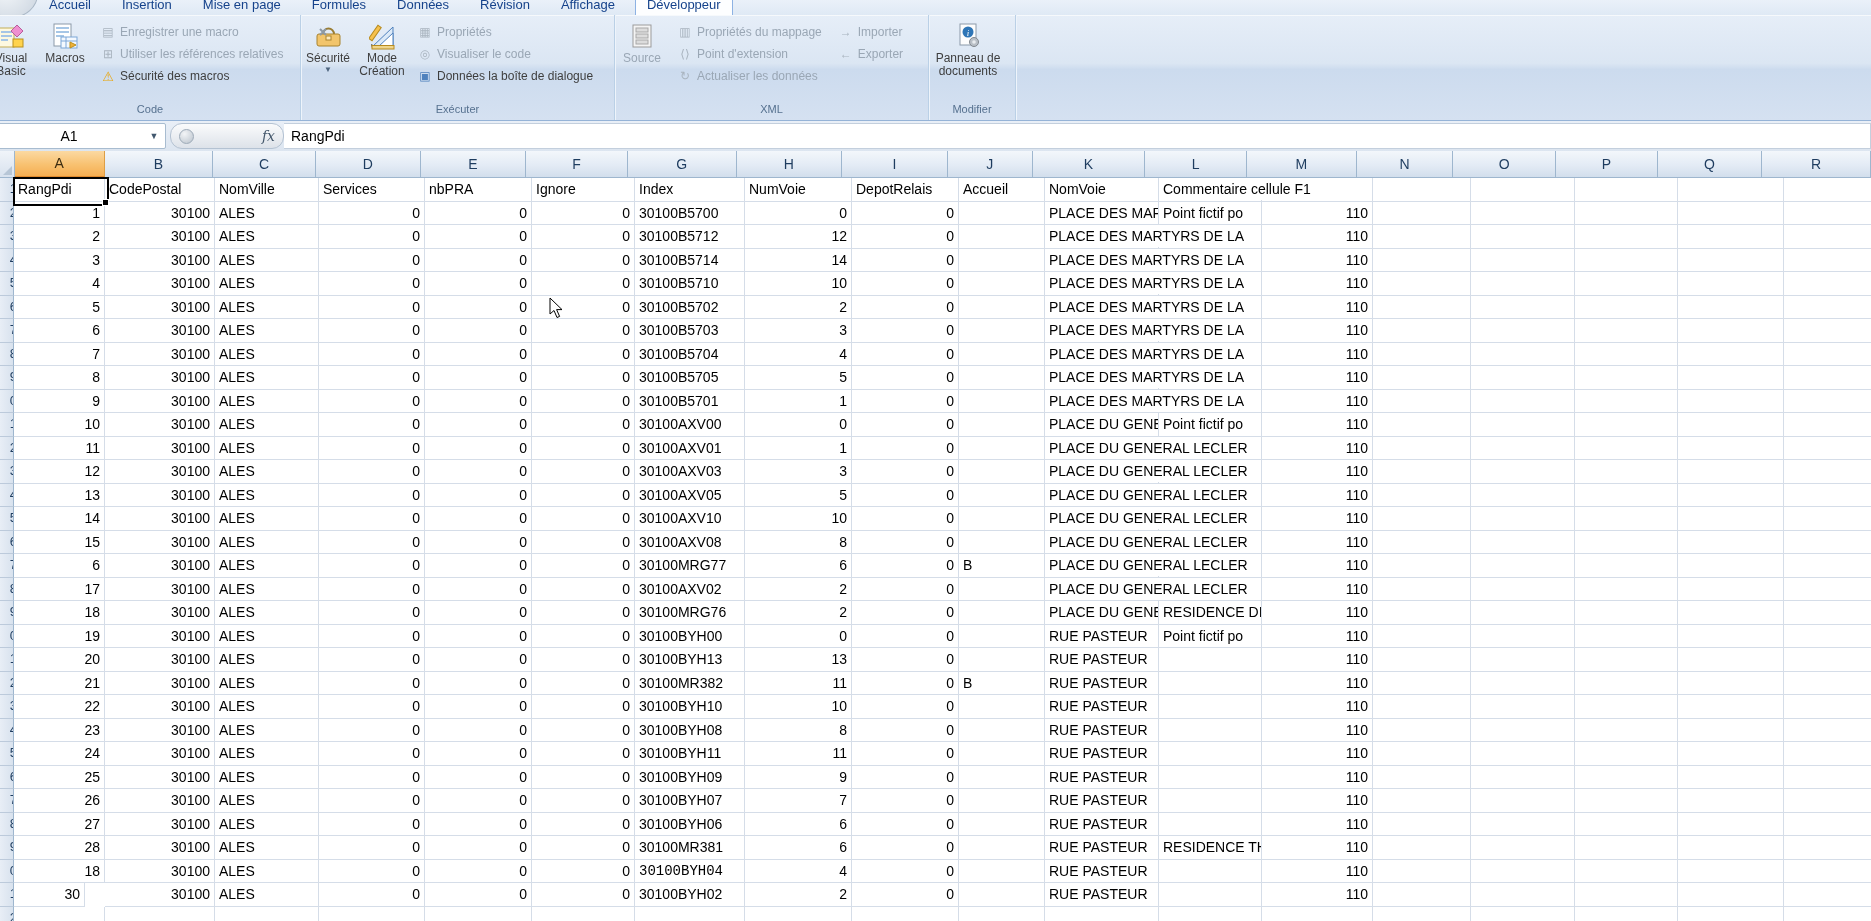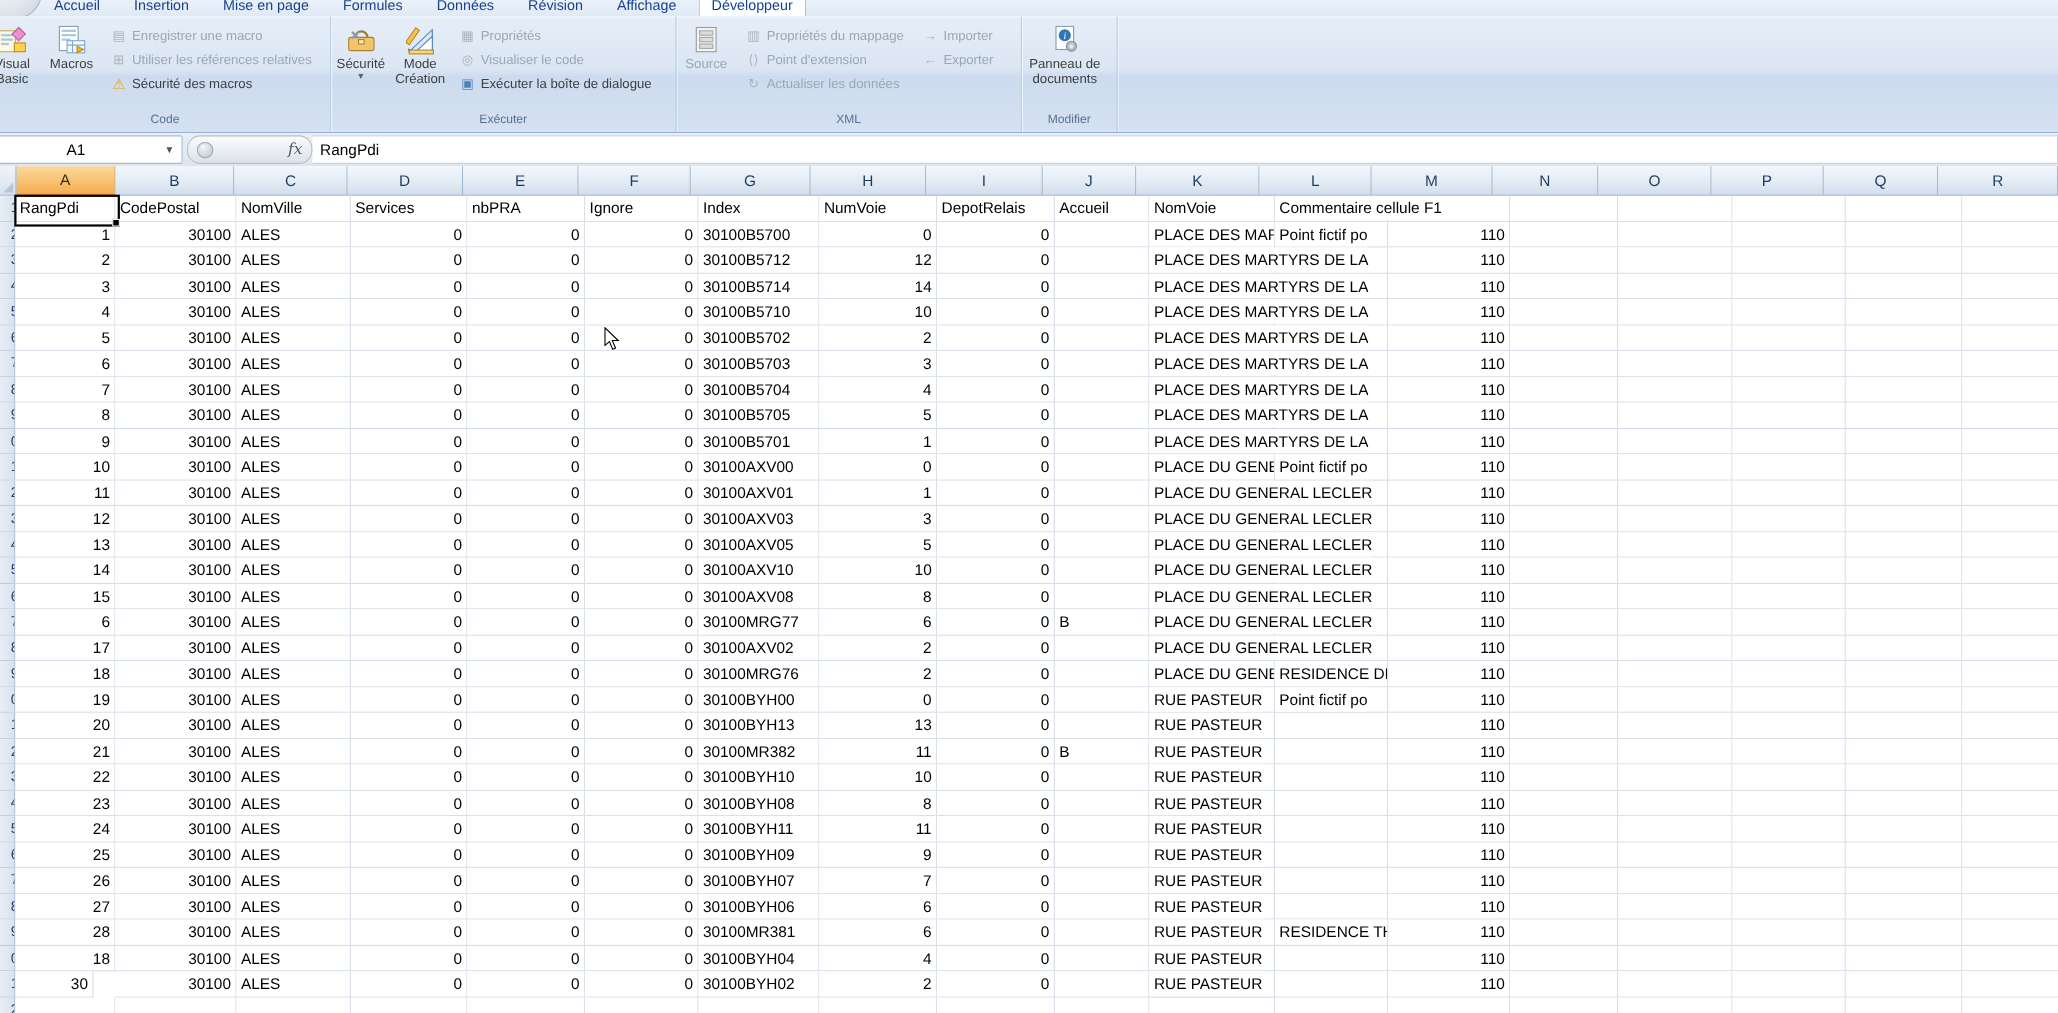--- a/index.html
+++ b/index.html
@@ -188,21 +188,21 @@
               <div class="sitem disabled">
                 <span class="sicon">▦</span>
                 <span class="slabel">Propriétés</span>
               </div>
               <div class="sitem disabled">
                 <span class="sicon">◎</span>
                 <span class="slabel">Visualiser le code</span>
               </div>
               <div class="sitem">
                 <span class="sicon">▣</span>
-                <span class="slabel">Exécuter la boîte de dialogue</span>
+                <span class="slabel">Données la boîte de dialogue</span>
               </div>
             </div>
           </div>
           <div class="g-label">Exécuter</div>
         </div>
         <div class="rgroup" style="width: 313px;">
           <div class="g-body">
             <div class="bigbtn disabled">
               <div class="bicon">
                 <svg width="27" height="27" viewBox="0 0 27 27">
@@ -910,21 +910,21 @@
         <div class="cell" style="left: 1784px; width: 110px; text-align: left;"></div>
       </div>
       <div class="grow">
         <div class="gutter"><span>0</span></div>
         <div class="cell" style="left: 14px; width: 91px; text-align: right;">18</div>
         <div class="cell" style="left: 105px; width: 110px; text-align: right;">30100</div>
         <div class="cell" style="left: 215px; width: 104px; text-align: left;">ALES</div>
         <div class="cell" style="left: 319px; width: 106px; text-align: right;">0</div>
         <div class="cell" style="left: 425px; width: 107px; text-align: right;">0</div>
         <div class="cell" style="left: 532px; width: 103px; text-align: right;">0</div>
-        <div class="cell" style="left: 635px; width: 110px; text-align: left;">30100BYH04</div>
+        <div class="cell" style="left: 635px; width: 110px; text-align: left; font-family: Liberation Mono, monospace;">30100BYH04</div>
         <div class="cell" style="left: 745px; width: 107px; text-align: right;">4</div>
         <div class="cell" style="left: 852px; width: 107px; text-align: right;">0</div>
         <div class="cell" style="left: 959px; width: 86px; text-align: left;"></div>
         <div class="cell ovfcell" style="left: 1045px; width: 114px;"><span class="ovf" style="max-width: 212px;">RUE PASTEUR</span></div>
         <div class="cell" style="left: 1159px; width: 103px; text-align: left;"></div>
         <div class="cell" style="left: 1262px; width: 111px; text-align: right;">110</div>
         <div class="cell" style="left: 1373px; width: 98px; text-align: left;"></div>
         <div class="cell" style="left: 1471px; width: 104px; text-align: left;"></div>
         <div class="cell" style="left: 1575px; width: 103px; text-align: left;"></div>
         <div class="cell" style="left: 1678px; width: 106px; text-align: left;"></div>

